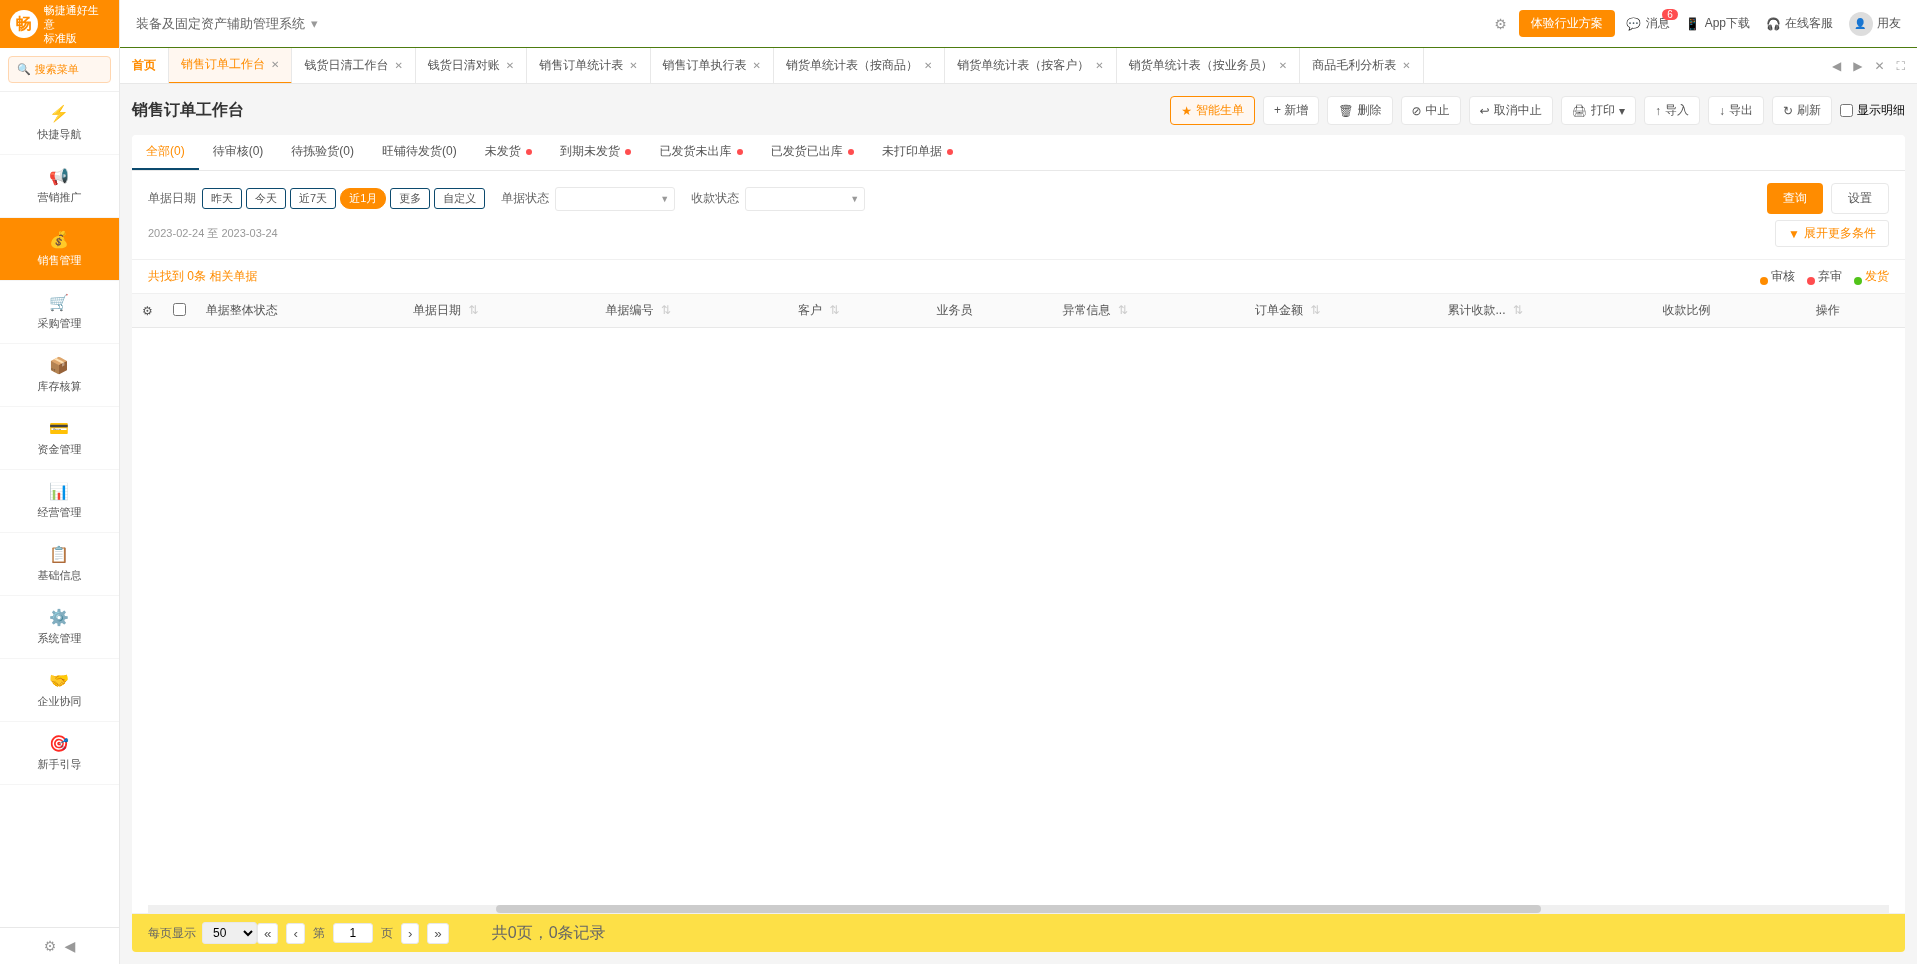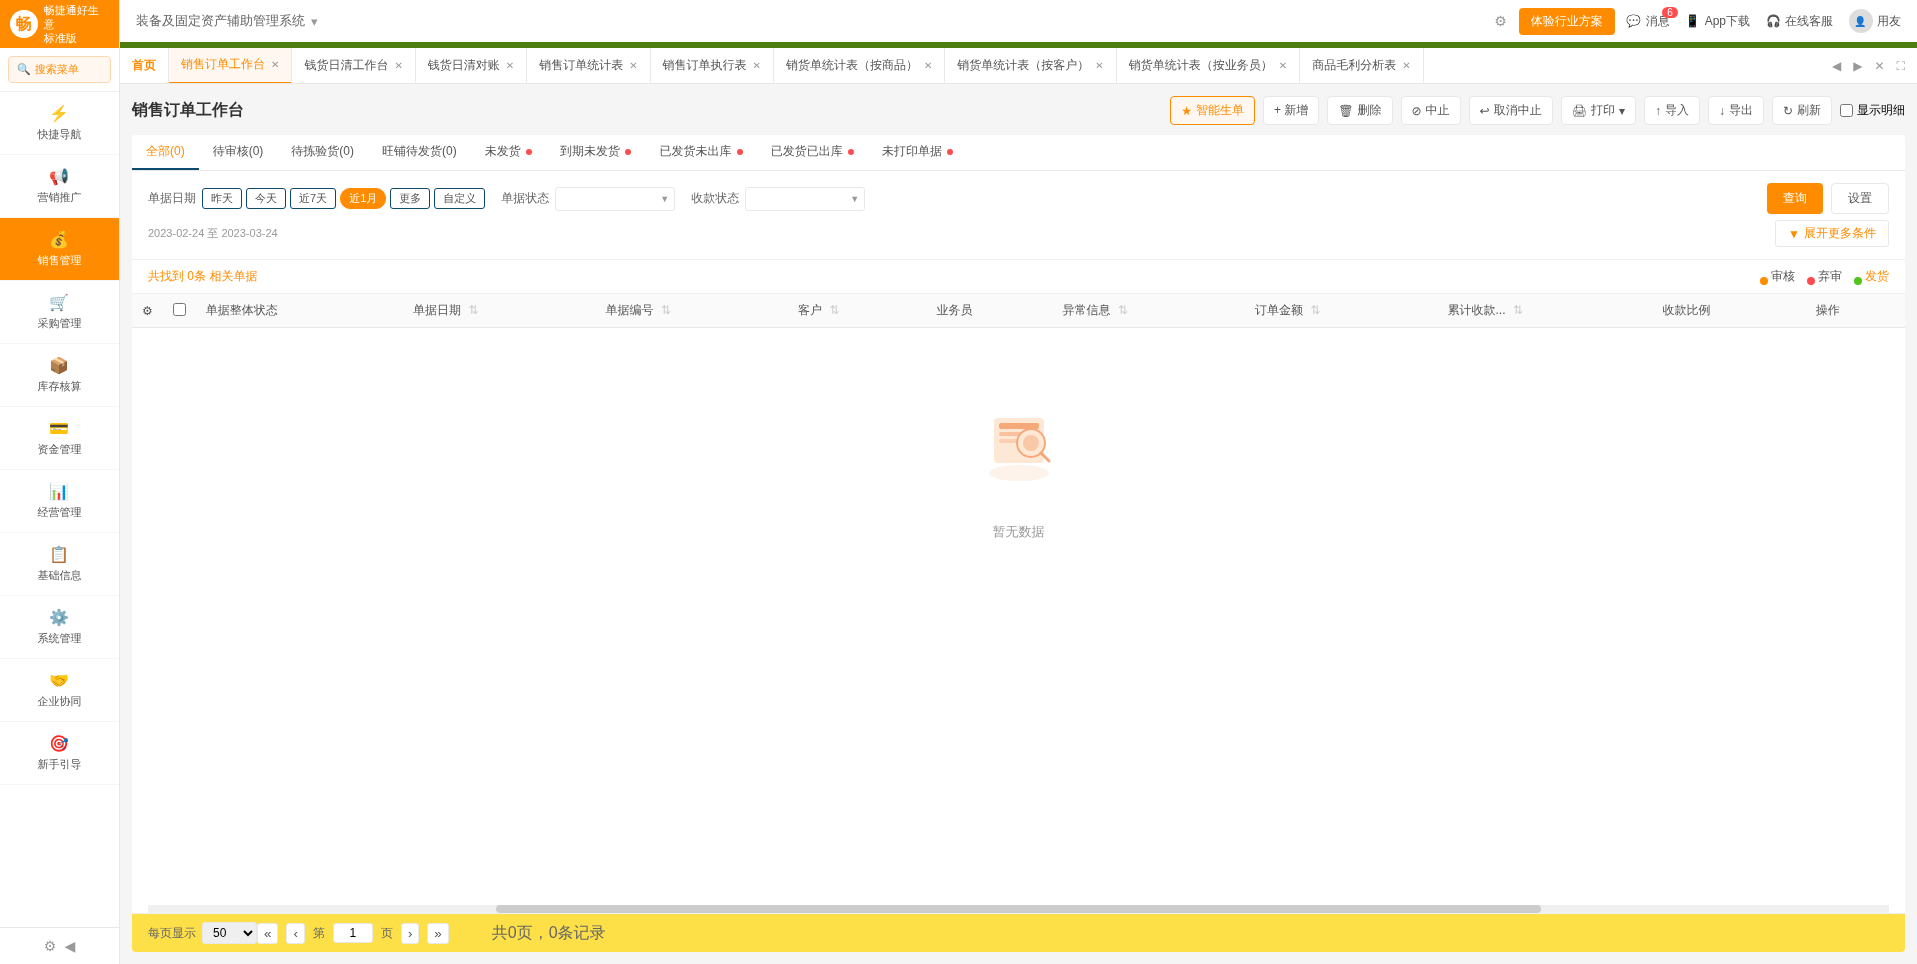--- a/index.html
+++ b/index.html
@@ -16,21 +16,21 @@
     .sidebar-item { padding: 12px 8px; display: flex; flex-direction: column; align-items: center; gap: 4px; cursor: pointer; color: #555; font-size: 11px; border-bottom: 1px solid #f5f5f5; }
     .sidebar-item.active { background: #ff8c00; color: #fff; }
     .sidebar-item-icon { font-size: 16px; }
     .sidebar-bottom { padding: 10px 8px; border-top: 1px solid #e8e8e8; display: flex; gap: 8px; justify-content: center; }
     .sidebar-bottom-btn { color: #999; cursor: pointer; font-size: 14px; }
 
     
     .main { flex: 1; display: flex; flex-direction: column; overflow: hidden; }
 
     
-    .topbar { height: 48px; background: #fff; border-bottom: 6px solid #4d7c0f; display: flex; align-items: center; padding: 0 16px; gap: 12px; }
+    .topbar { height: 48px; background: #fff; border-bottom: 1px solid #4d7c0f; display: flex; align-items: center; padding: 0 16px; gap: 12px; }
     .topbar-title { font-size: 13px; color: #333; flex: 1; display: flex; align-items: center; gap: 6px; }
     .topbar-title-text { color: #666; }
     .topbar-dropdown { color: #999; cursor: pointer; }
     .topbar-industry-btn { background: #ff8c00; color: #fff; border: none; border-radius: 4px; padding: 5px 12px; font-size: 12px; cursor: pointer; }
     .topbar-gear { color: #999; cursor: pointer; font-size: 14px; }
     .topbar-right { display: flex; align-items: center; gap: 16px; }
     .topbar-msg { display: flex; align-items: center; gap: 4px; color: #555; font-size: 12px; cursor: pointer; position: relative; }
     .badge { background: #ff4d4f; color: #fff; border-radius: 10px; padding: 0 5px; font-size: 10px; position: absolute; top: -6px; right: -8px; }
     .topbar-app { display: flex; align-items: center; gap: 4px; color: #555; font-size: 12px; cursor: pointer; }
     .topbar-service { display: flex; align-items: center; gap: 4px; color: #555; font-size: 12px; cursor: pointer; }
@@ -453,35 +453,20 @@
               </th>
               <th>
                 <span>操作</span>
               </th>
             </tr>
           </thead>
           <tbody>
           </tbody>
         </table>
 
-        <div class="empty-state">
-          <div class="empty-icon">
-            <svg width="100" height="100" viewBox="0 0 100 100">
-              <ellipse cx="50" cy="85" rx="30" ry="8" fill="#fde8d5" opacity="0.5"></ellipse>
-              <rect x="25" y="30" width="50" height="45" rx="4" fill="#fde8d5"></rect>
-              <rect x="30" y="35" width="40" height="6" rx="2" fill="#f5a87a"></rect>
-              <rect x="30" y="44" width="30" height="4" rx="2" fill="#f5a87a" opacity="0.6"></rect>
-              <rect x="30" y="51" width="25" height="4" rx="2" fill="#f5a87a" opacity="0.4"></rect>
-              <circle cx="62" cy="55" r="14" fill="#fde8d5" stroke="#f5a87a" stroke-width="2"></circle>
-              <circle cx="62" cy="55" r="8" fill="#f5a87a" opacity="0.5"></circle>
-              <line x1="72" y1="65" x2="80" y2="73" stroke="#f5a87a" stroke-width="3" stroke-linecap="round"></line>
-            </svg>
-          </div>
-          <div class="empty-text">暂无数据</div>
-        </div>
       </div>
 
       <div class="scrollbar-area">
         <div class="scrollbar-thumb"></div>
       </div>
 
       <div class="table-footer">
         <div class="page-size">
           <span>每页显示</span>
           <select class="page-size-select">

